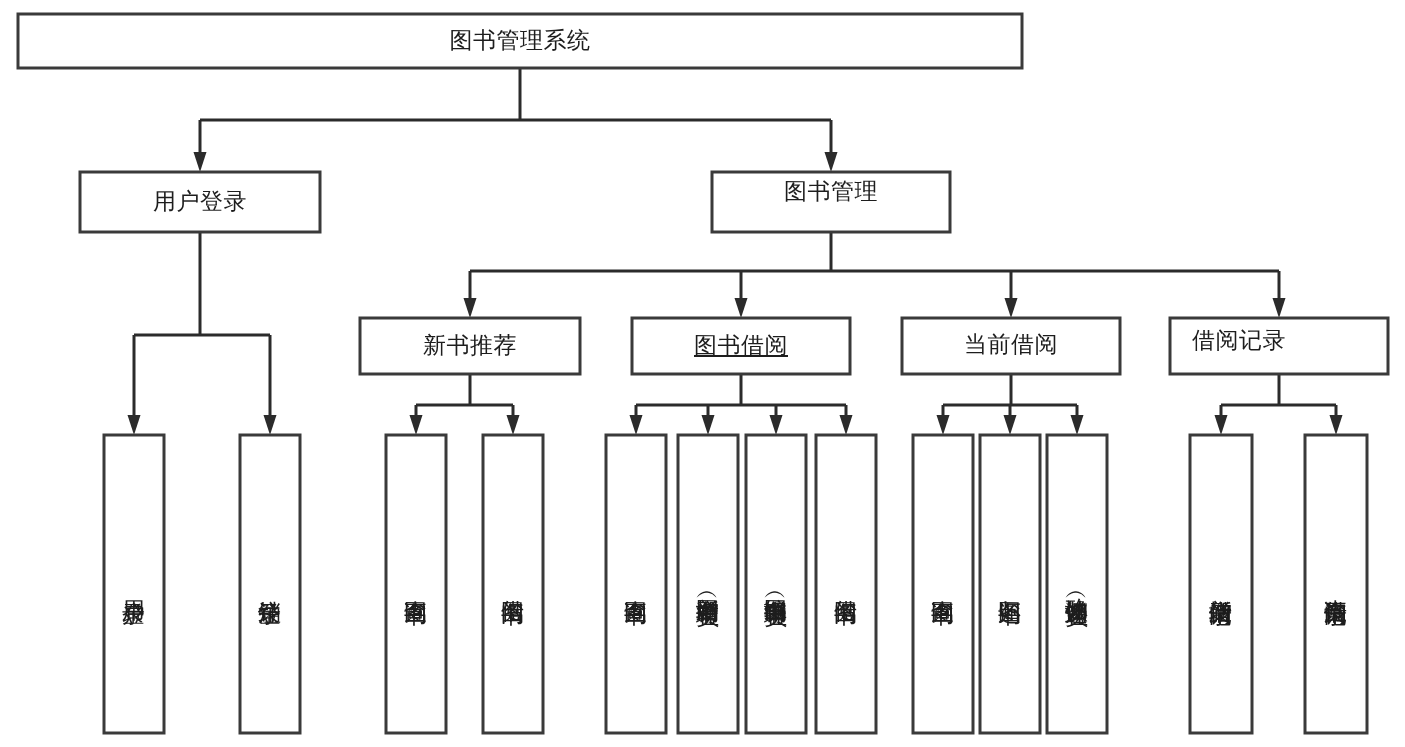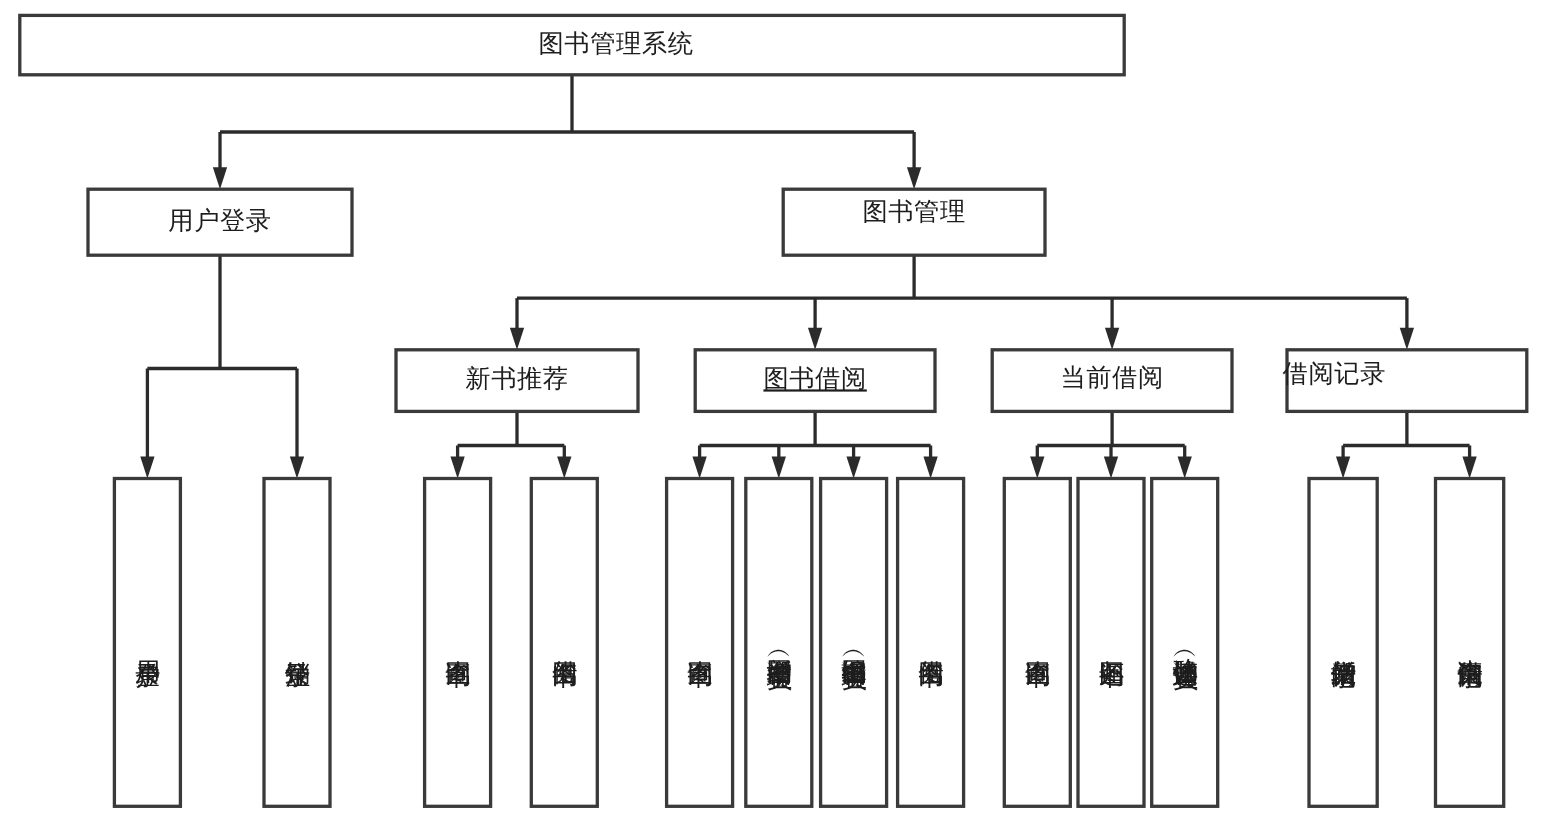--- a/index.html
+++ b/index.html
@@ -172,27 +172,27 @@
         <rect x="746" y="435" width="60" height="298" class="node-rect"></rect>
         <rect x="816" y="435" width="60" height="298" class="node-rect"></rect>
         <rect x="913" y="435" width="60" height="298" class="node-rect"></rect>
         <rect x="980" y="435" width="60" height="298" class="node-rect"></rect>
         <rect x="1047" y="435" width="60" height="298" class="node-rect"></rect>
         <rect x="1190" y="435" width="62" height="298" class="node-rect"></rect>
         <rect x="1305" y="435" width="62" height="298" class="node-rect"></rect>
       </g>
   </svg>
   <div id="label-layer">
-      <div class="node-label-h" style="left: 18px; top: 14px; width: 1004px; height: 54px; padding-left: 40px;">图书管理系统</div>
+      <div class="node-label-h" style="left: 18px; top: 14px; width: 1004px; height: 54px;">图书管理系统</div>
       <div class="node-label-h" style="left: 80px; top: 172px; width: 240px; height: 60px;">用户登录</div>
-      <div class="node-label-h" style="left: 712px; top: 172px; width: 238px; height: 44px;">图书管理</div>
+      <div class="node-label-h" style="left: 712px; top: 172px; width: 238px; height: 44px; font-family: Liberation Mono, monospace;">图书管理</div>
       <div class="node-label-h" style="left: 360px; top: 318px; width: 220px; height: 56px;">新书推荐</div>
       <div class="node-label-h" style="left: 632px; top: 318px; width: 218px; height: 56px; text-decoration: underline;">图书借阅</div>
       <div class="node-label-h" style="left: 902px; top: 318px; width: 218px; height: 53px;">当前借阅</div>
-      <div class="node-label-h" style="left: 1104px; top: 318px; width: 218px; height: 45px;">借阅记录</div>
+      <div class="node-label-h" style="left: 1130px; top: 318px; width: 218px; height: 45px;">借阅记录</div>
       <div class="node-label-v" style="left: 104px; top: 435px; width: 60px; height: 298px;">用户登录</div>
       <div class="node-label-v" style="left: 240px; top: 435px; width: 60px; height: 298px;">注销登录</div>
       <div class="node-label-v" style="left: 386px; top: 435px; width: 60px; height: 298px;">查询图书</div>
       <div class="node-label-v" style="left: 483px; top: 435px; width: 60px; height: 298px;">借阅图书</div>
       <div class="node-label-v" style="left: 606px; top: 435px; width: 60px; height: 298px;">查询图书</div>
       <div class="node-label-v" style="left: 678px; top: 435px; width: 60px; height: 298px;">新增图书（管理员）</div>
       <div class="node-label-v" style="left: 746px; top: 435px; width: 60px; height: 298px;">编辑图书（管理员）</div>
       <div class="node-label-v" style="left: 816px; top: 435px; width: 60px; height: 298px;">借阅图书</div>
       <div class="node-label-v" style="left: 913px; top: 435px; width: 60px; height: 298px;">查询图书</div>
       <div class="node-label-v" style="left: 980px; top: 435px; width: 60px; height: 298px;">归还图书</div>

